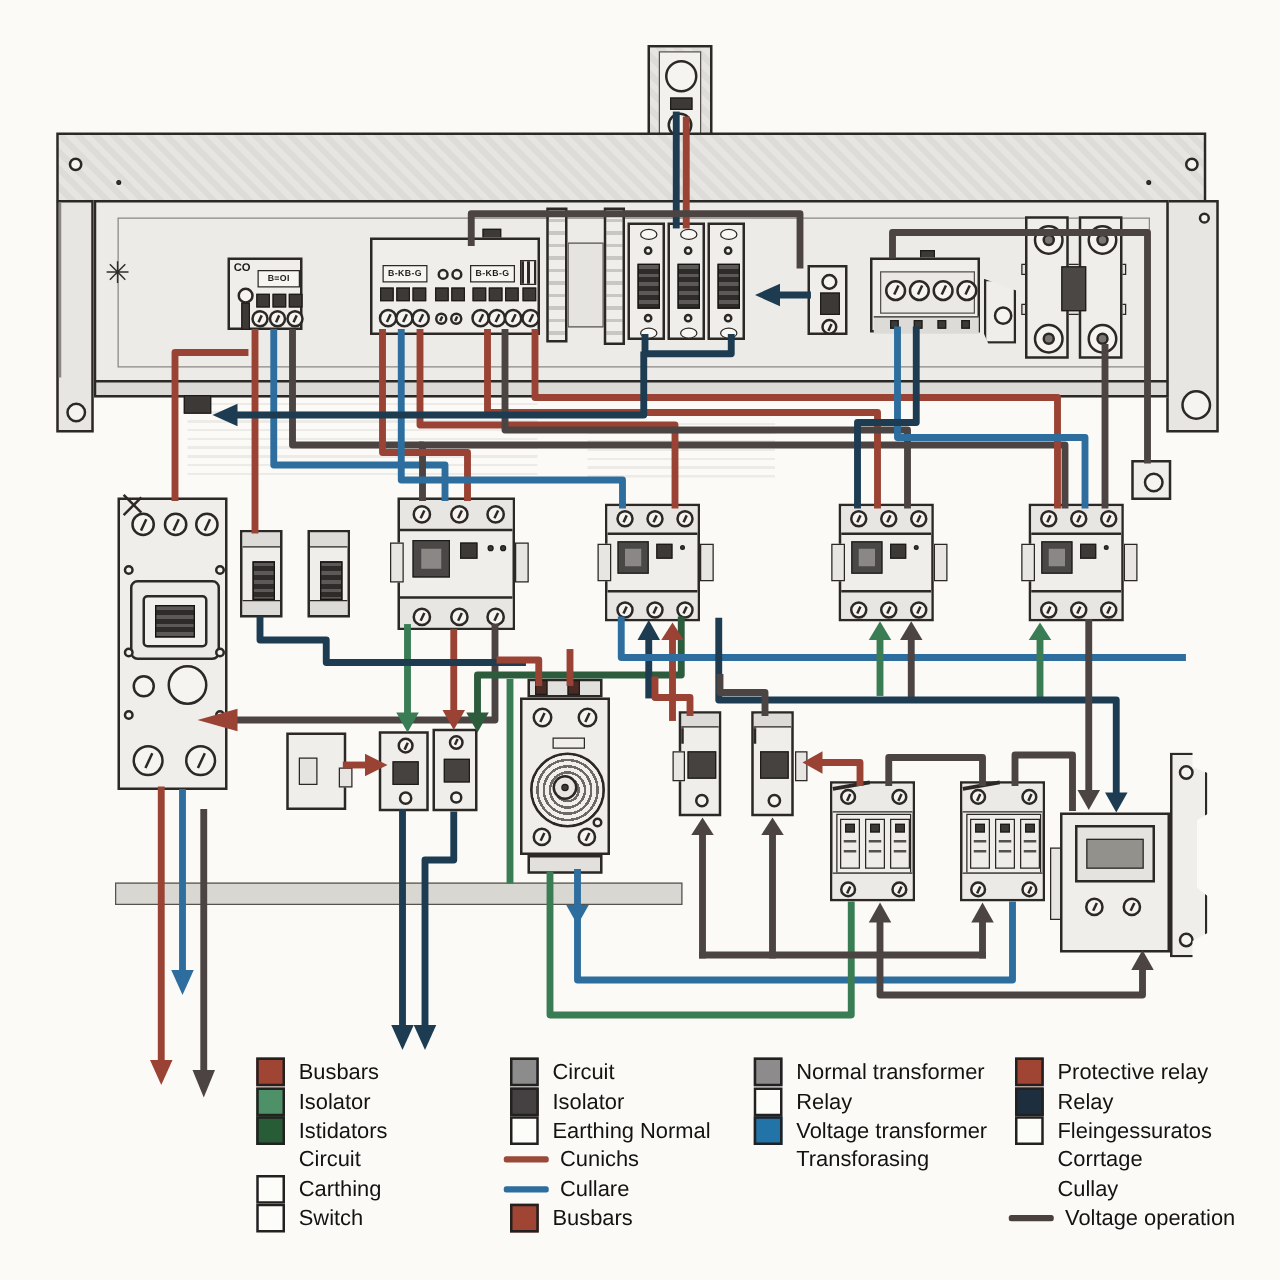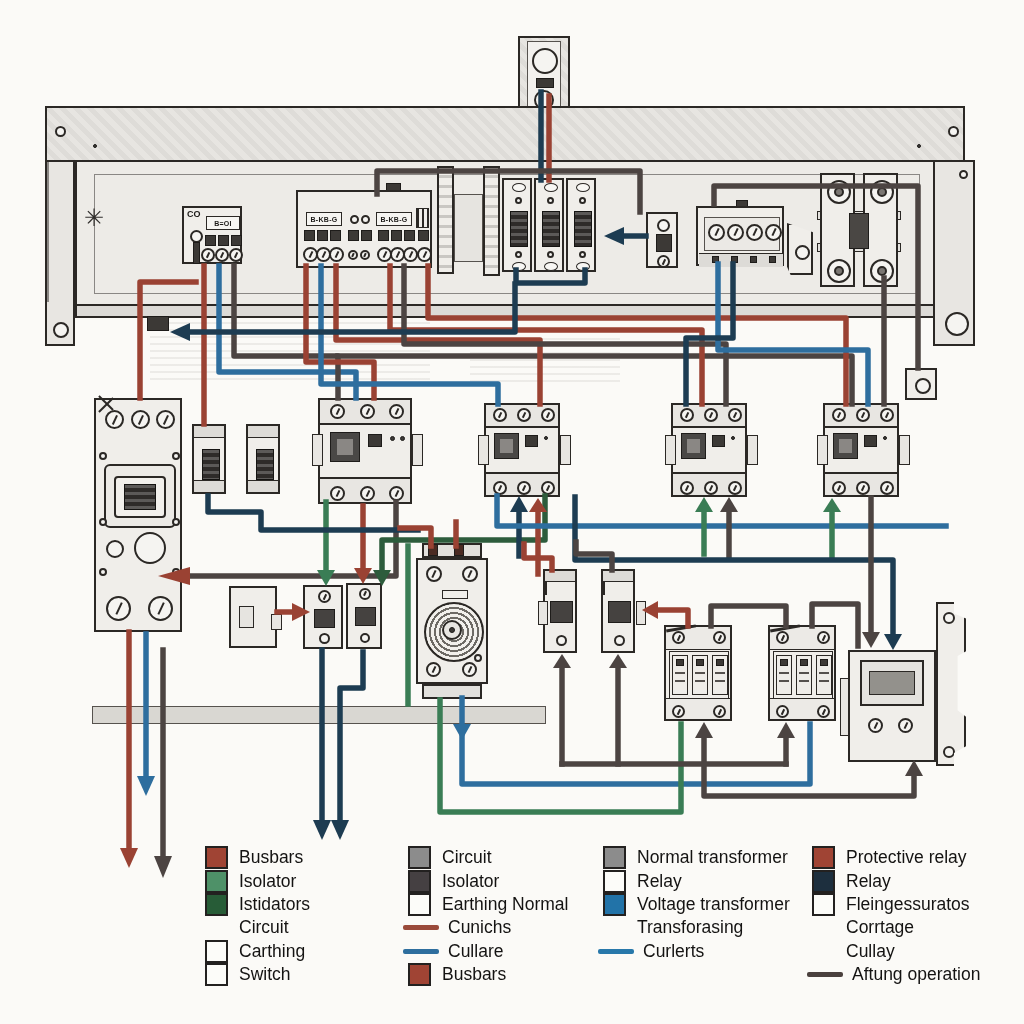--- a/index.html
+++ b/index.html
@@ -577,24 +577,20 @@
           <span class="legend-label">Relay</span>
         </div>
         <div class="legend-row">
           <span class="swatch" style="background: rgb(34, 115, 168);"></span>
           <span class="legend-label">Voltage transformer</span>
         </div>
         <div class="legend-row">
           <span class="swnone"></span>
           <span class="legend-label">Transforasing</span>
         </div>
-        <div class="legend-row">
-          <span class="swline" style="background: rgb(40, 120, 170);"></span>
-          <span class="legend-label">Curlerts</span>
-        </div>
       </div>
       <div class="legend-col" style="left: 812px; top: 846px;">
         <div class="legend-row">
           <span class="swatch" style="background: rgb(160, 68, 52);"></span>
           <span class="legend-label">Protective relay</span>
         </div>
         <div class="legend-row">
           <span class="swatch" style="background: rgb(29, 47, 62);"></span>
           <span class="legend-label">Relay</span>
         </div>
@@ -605,17 +601,17 @@
         <div class="legend-row">
           <span class="swnone"></span>
           <span class="legend-label">Corrtage</span>
         </div>
         <div class="legend-row">
           <span class="swnone"></span>
           <span class="legend-label">Cullay</span>
         </div>
         <div class="legend-row">
           <span class="swline" style="background: rgb(74, 64, 62);"></span>
-          <span class="legend-label">Aftung operation</span>
+          <span class="legend-label">Voltage operation</span>
         </div>
       </div>
     </div>
 </div>
 
 </body></html>

